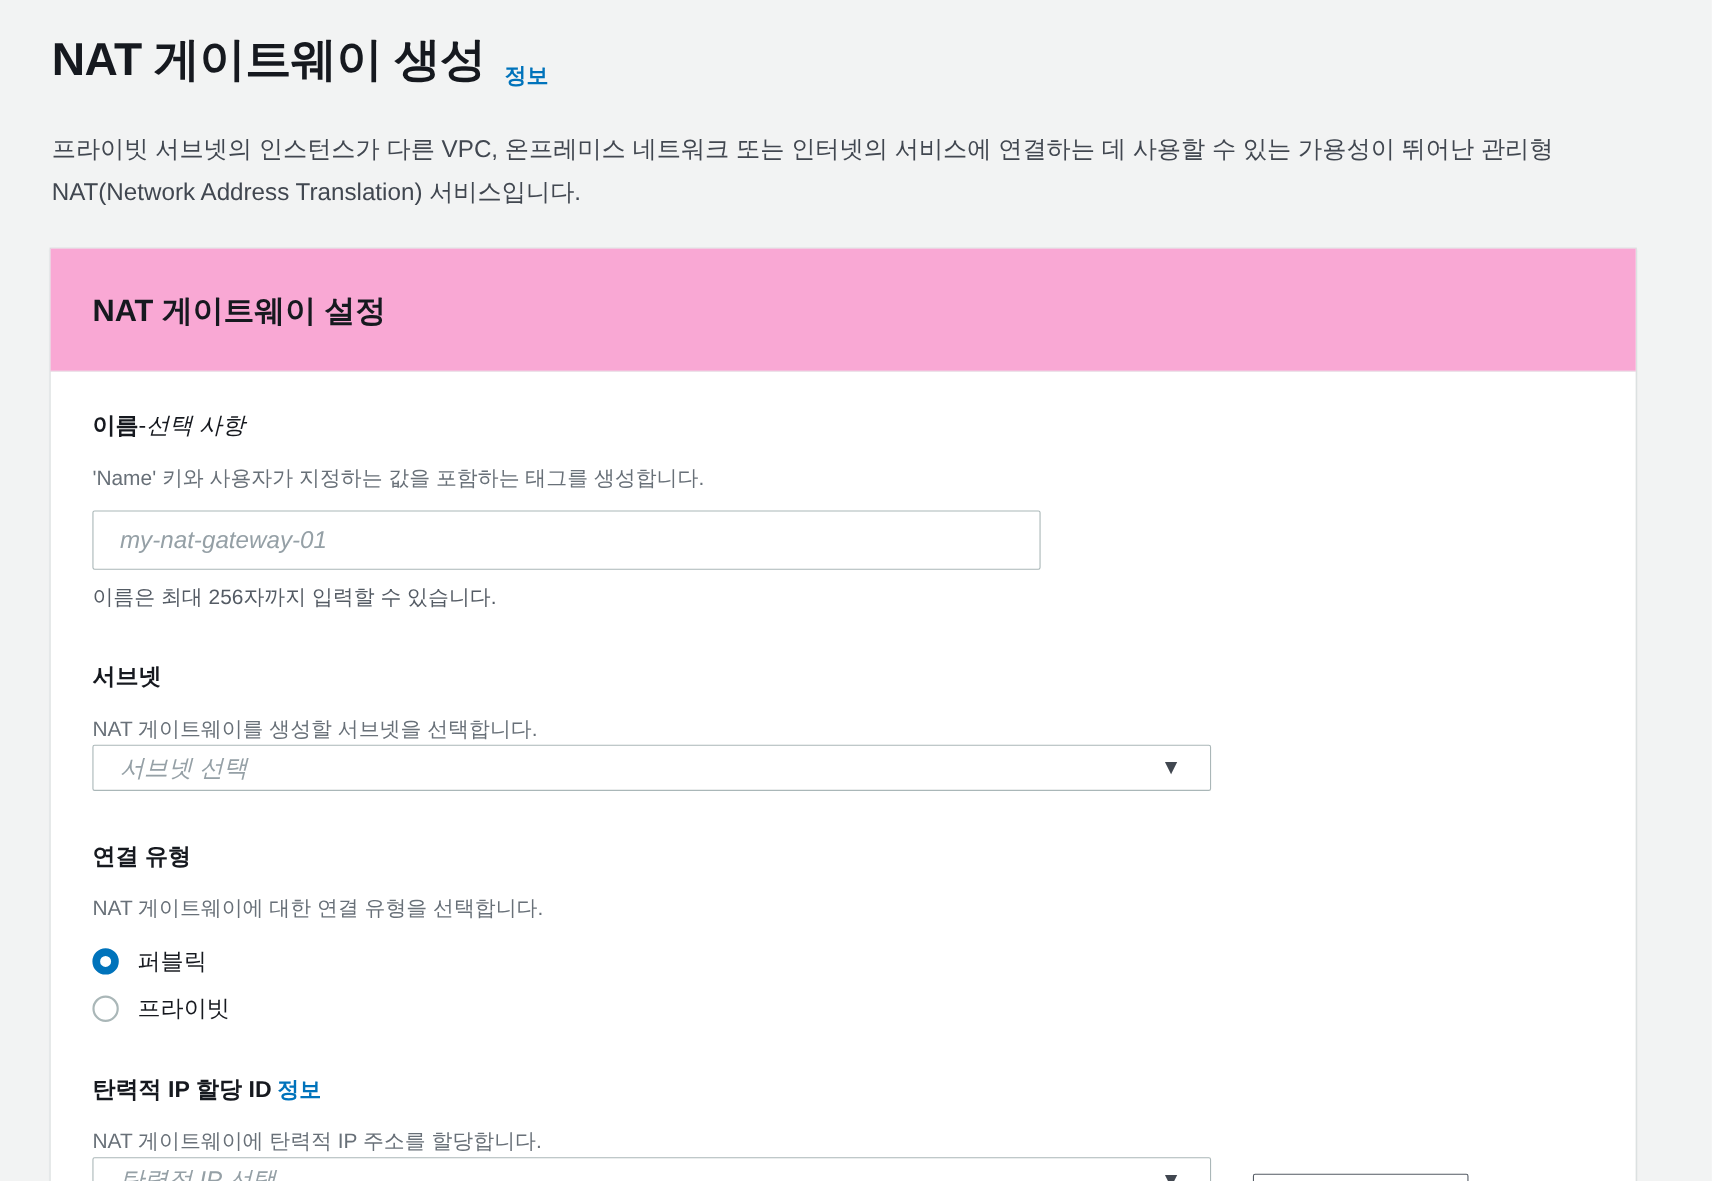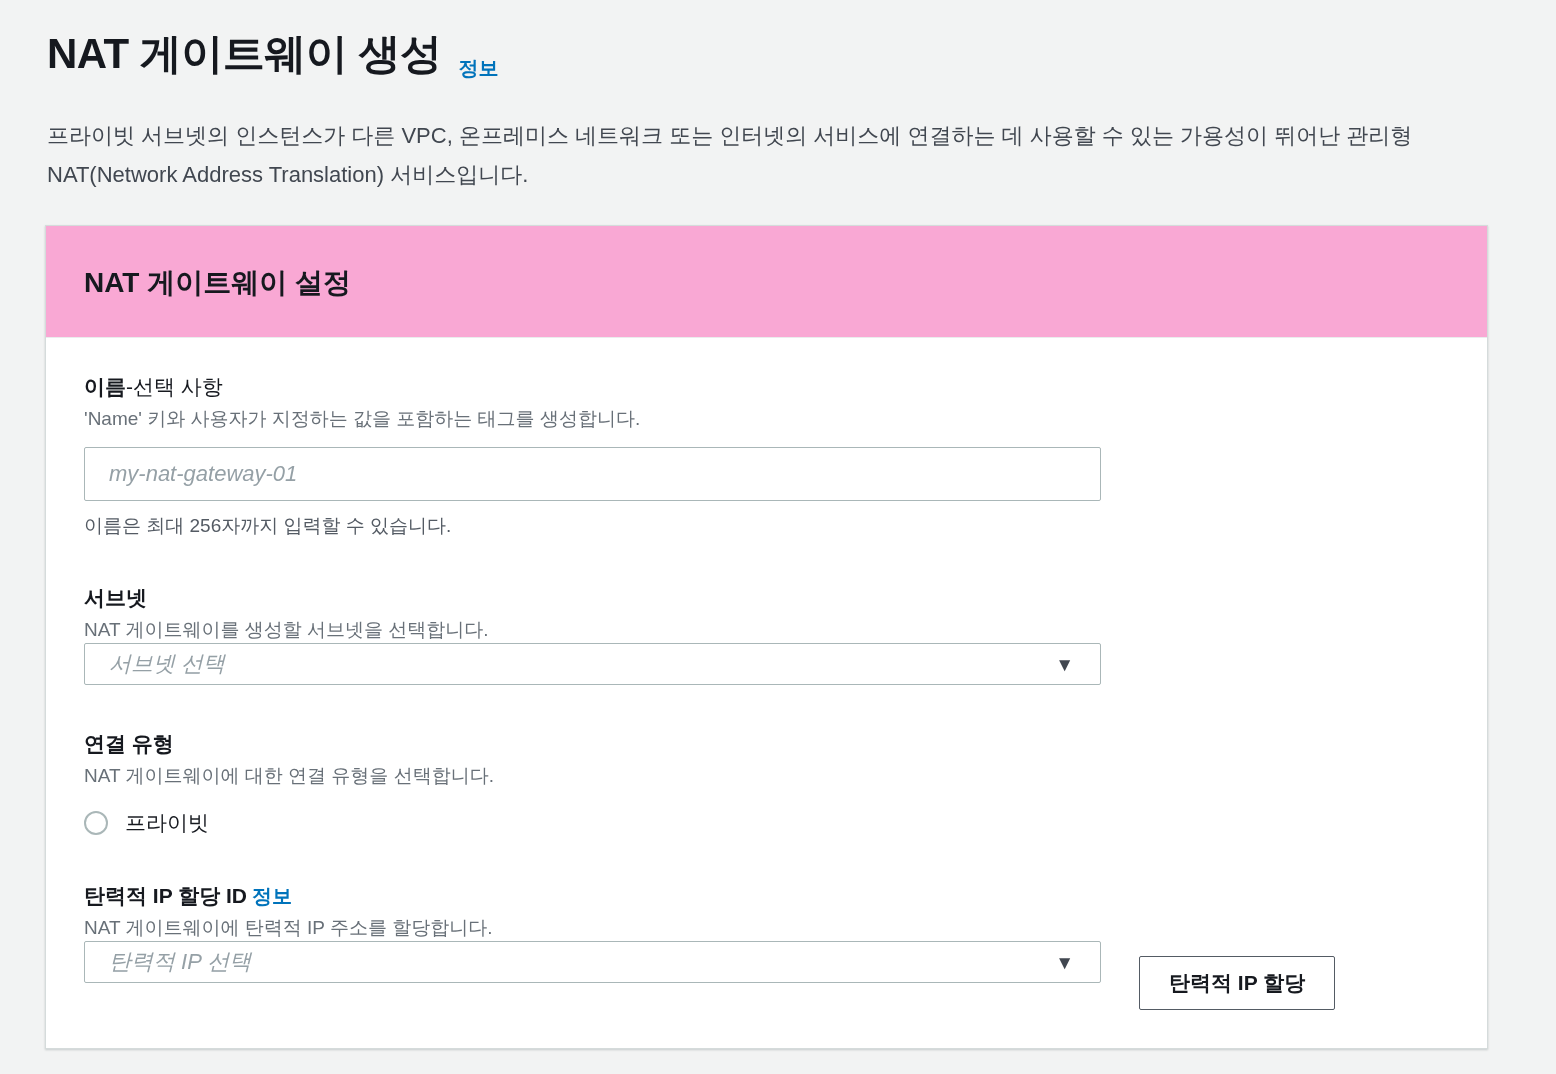--- a/index.html
+++ b/index.html
@@ -39,29 +39,29 @@
   }
   .card-header h2 { font-size: 28px; font-weight: 700; color: #16191f; }
   .card-body { padding: 35px 38px 38px 38px; }
 
   
   .field { margin-bottom: 45px; }
   .field:last-child { margin-bottom: 0; }
   .field-label-row { display: flex; align-items: baseline; gap: 0; }
   .field-label { font-size: 21px; font-weight: 700; color: #16191f; }
   .optional-sep { font-size: 21px; font-weight: 400; color: #16191f; }
-  .optional-tag { font-size: 21px; font-weight: 400; color: #16191f; }
+  .optional-tag { font-size: 21px; font-style: italic; font-weight: 400; color: #16191f; }
   .field-info-link { font-size: 20px; font-weight: 700; color: #0073bb; text-decoration: none; cursor: pointer; margin-left: 5px; }
-  .field-desc { margin-top: 4px; font-size: 19px; line-height: 27px; color: #687078; }
+  .field-desc { margin-top: 21px; font-size: 19px; line-height: 27px; color: #687078; }
   .constraint-text { margin-top: 12px; font-size: 19px; color: #545b64; }
 
   .text-input {
     display: block;
     margin-top: 15px;
-    width: 1017px; height: 54px;
+    width: 862px; height: 54px;
     border: 1px solid #aab7b8; border-radius: 2px;
     background: #ffffff;
     padding: 0 24px;
     font-family: "Liberation Sans", "DejaVu Sans", sans-serif;
     font-size: 22px; color: #16191f;
     outline: none;
   }
   .text-input::placeholder { font-style: italic; color: #95a0a6; opacity: 1; }
 
   .select-box {
@@ -143,20 +143,24 @@
         </div>
       </div>
 
       <div class="field">
         <div class="field-label-row">
           <span class="field-label">연결 유형</span>
         </div>
         <div class="field-desc">NAT 게이트웨이에 대한 연결 유형을 선택합니다.</div>
         <div class="radio-group">
           <div class="radio-row">
+            <span class="radio-circle selected"></span>
+            <span class="radio-label">퍼블릭</span>
+          </div>
+          <div class="radio-row">
             <span class="radio-circle"></span>
             <span class="radio-label">프라이빗</span>
           </div>
         </div>
       </div>
 
       <div class="field">
         <div class="field-label-row">
           <span class="field-label">탄력적 IP 할당 ID</span>
           <a class="field-info-link">정보</a>

